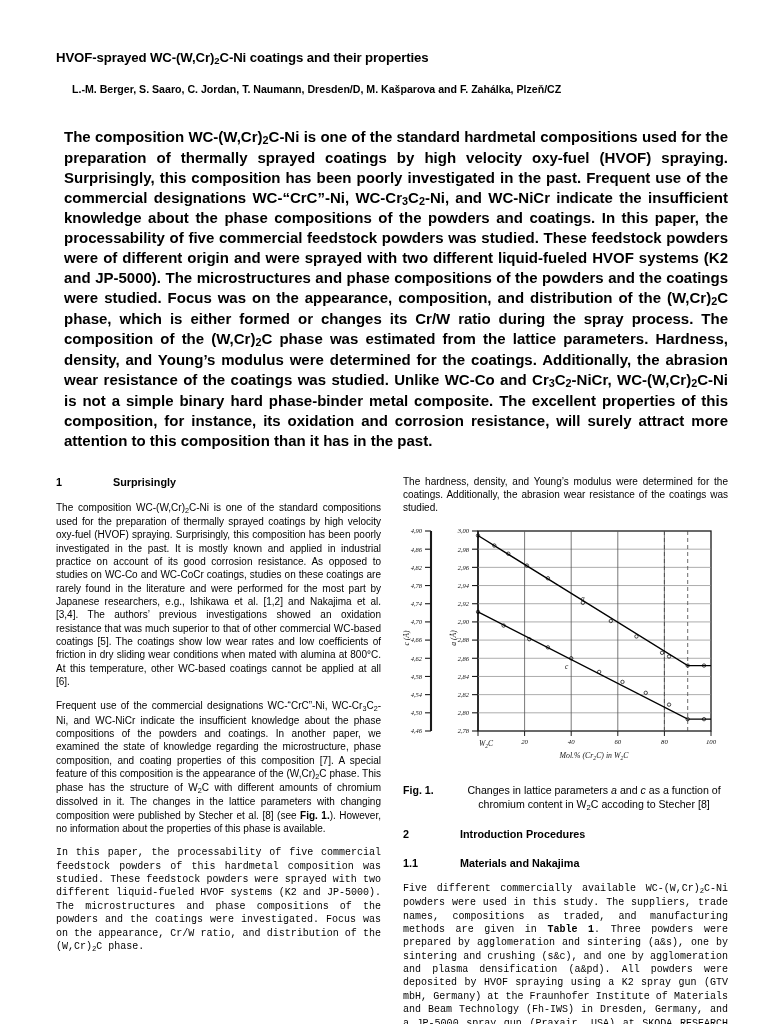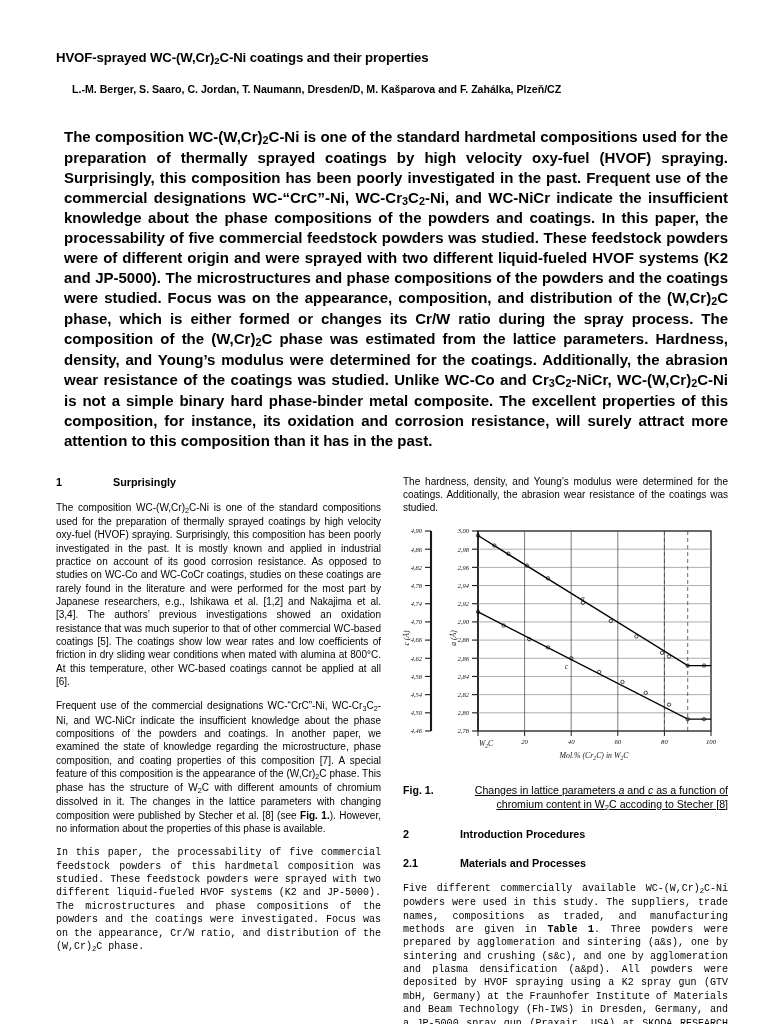--- a/index.html
+++ b/index.html
@@ -99,22 +99,21 @@
     line-height: 1.3;
     margin-top: 8px;
   }
   .figcaption .lbl {
     font-weight: bold;
     width: 57px;
     flex: 0 0 57px;
   }
   .figcaption .txt {
     flex: 1;
-    text-align: right;
-    text-decoration: underline;
+    text-align: center;
   }
   svg text { font-family: "Liberation Serif", serif; }
 </style>
 </head>
 <body>
 
 <div class="page">
   <div class="content">
 
     <h1 class="doc-title"><span>HVOF-sprayed WC-(W,Cr)</span><sub>2</sub><span>C-Ni coatings and their properties</span></h1>
@@ -294,22 +293,22 @@
             <span class="txt">Changes in lattice parameters <span class="ital">a</span> and <span class="ital">c</span> as a function of chromium content in W<sub>2</sub>C accoding to Stecher [8]</span>
           </div>
         </div>
 
         <div class="sec-head sub">
           <span class="num">2</span>
           <span>Introduction Procedures</span>
         </div>
 
         <div class="sec-head sub">
-          <span class="num">2.1</span>
-          <span>Materials and Processes</span>
+          <span class="num">1.1</span>
+          <span>Materials and Nakajima</span>
         </div>
 
         <p class="body"><span>Five different commercially available WC-(W,Cr)</span><sub>2</sub><span>C-Ni powders were used in this study. The suppliers, trade names, compositions as traded, and manufacturing methods are given in </span><span class="bld">Table 1</span><span>. Three powders were prepared by agglomeration and sintering (a&amp;s), one by sintering and crushing (s&amp;c), and one by agglomeration and plasma densification (a&amp;pd). All powders were deposited by HVOF spraying using a K2 spray gun (GTV mbH, Germany) at the Fraunhofer Institute of Materials and Beam Technology (Fh-IWS) in Dresden, Germany, and a JP-5000 spray gun (Praxair, USA) at SKODA RESEARCH Ltd. in Plzeň, Czech Republic.</span></p>
 
       </div>
     </div>
   </div>
 </div>
 
 </body></html>

